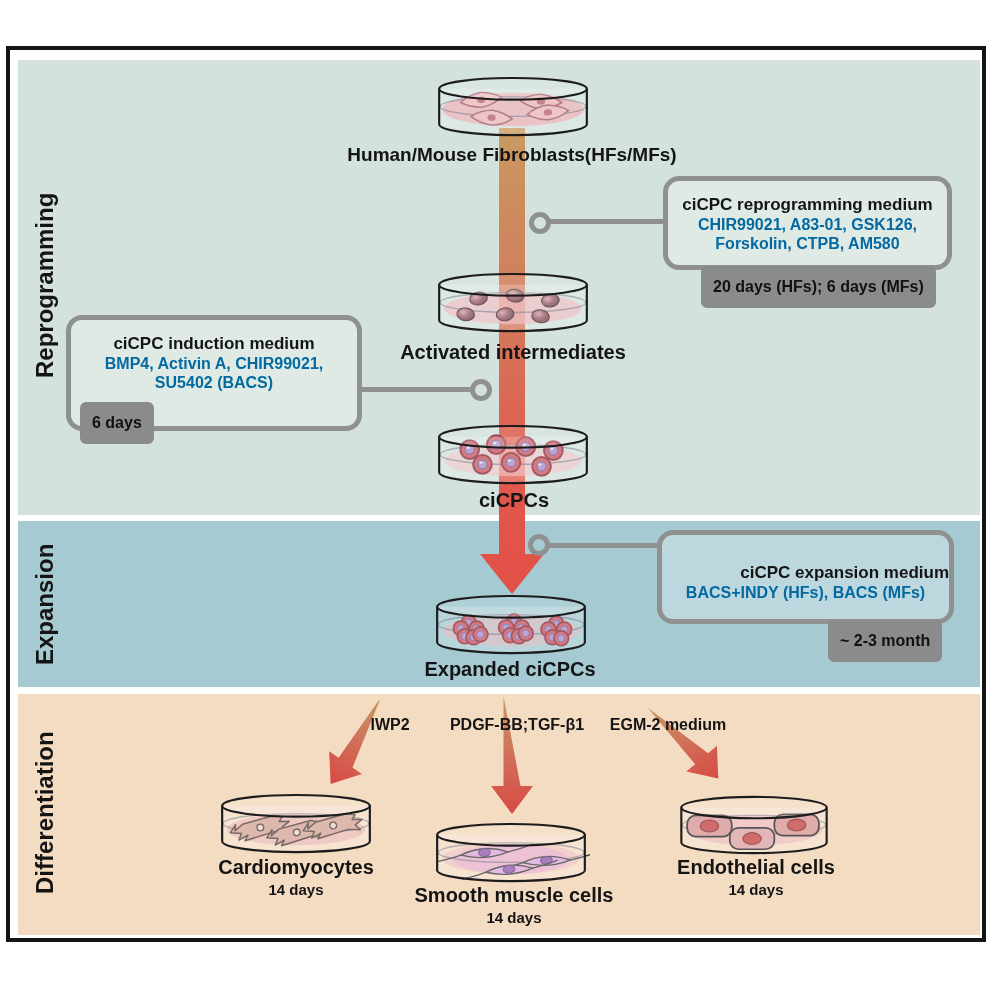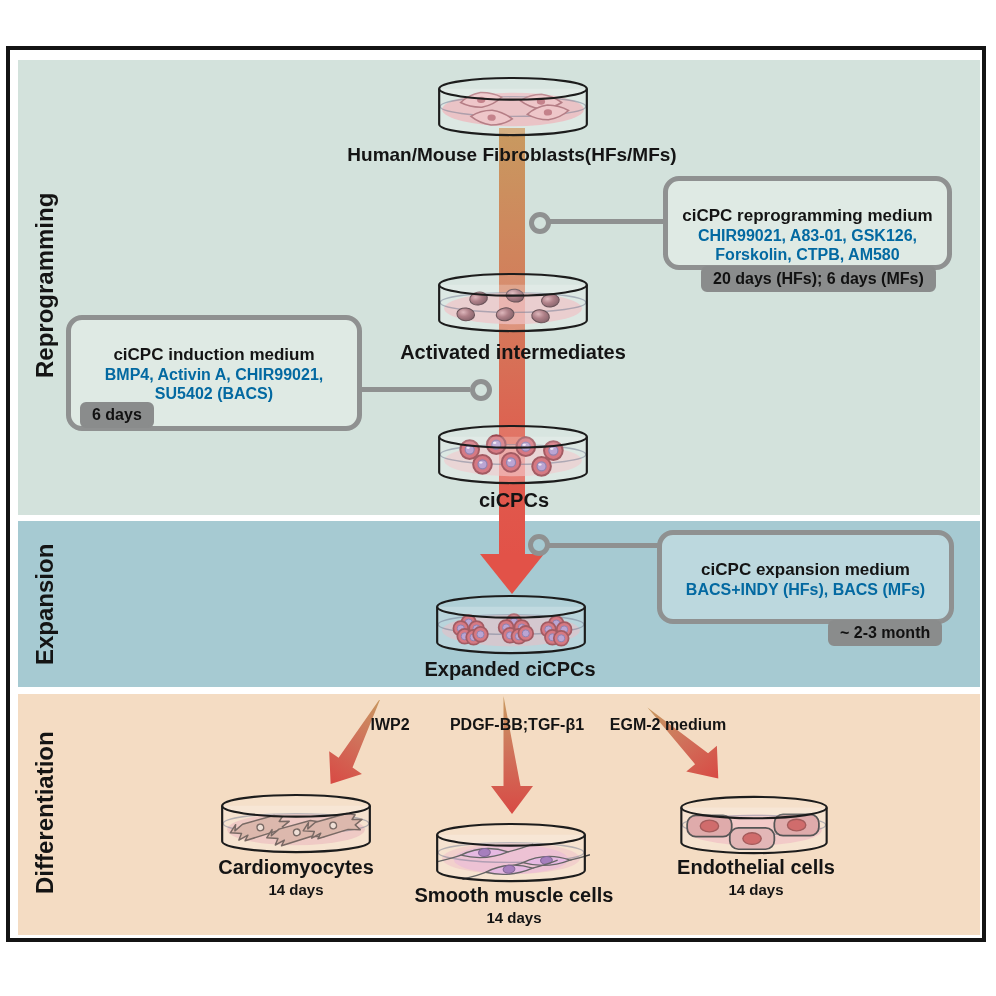--- a/index.html
+++ b/index.html
@@ -22,28 +22,28 @@
   .diff-arrow{z-index:1;}
   .dish{z-index:3;}
   .stage-label{position:absolute;transform:translateX(-50%);white-space:nowrap;
          font-weight:bold;color:#141414;z-index:4;}
   .lab20{font-size:20px;}
   .lab19{font-size:19px;}
   .days{font-size:15px;}
   .factor{position:absolute;transform:translateX(-50%);white-space:nowrap;
          font-weight:bold;font-size:16px;color:#141414;z-index:4;margin-left:7px;}
   .callout{position:absolute;border:5px solid #8f9191;border-radius:16px;
-         box-sizing:border-box;text-align:center;padding-top:24px;z-index:5;}
+         box-sizing:border-box;text-align:center;padding-top:13px;z-index:5;}
   .co-reprogramming{left:663px;top:176px;width:289px;height:94px;background:#dfeae4;}
   .co-induction{left:66px;top:315px;width:296px;height:116px;background:#dfeae4;}
   .co-expansion{left:657px;top:530px;width:297px;height:94px;background:#bcd8de;}
   .callout .title{font-weight:bold;font-size:17px;color:#141414;line-height:1.25;}
   .callout .chem{font-weight:bold;font-size:16px;color:#0369a1;line-height:1.2;}
   .badge{position:absolute;background:#8a8c8c;color:#111111;font-weight:bold;font-size:16px;
-         padding:2px 10px;border-radius:6px;white-space:nowrap;z-index:6;border:2px solid #8a8c8c;}
+         padding:10px 10px;border-radius:6px;white-space:nowrap;z-index:6;border:2px solid #8a8c8c;}
   .bd-reprogramming{left:701px;top:266px;}
   .bd-induction{left:80px;top:402px;}
   .bd-expansion{left:828px;top:620px;}
   .connector{position:absolute;height:5px;background:#8f9191;z-index:2;}
   .node{position:absolute;width:12px;height:12px;border:5px solid #8f9191;border-radius:50%;
          background:transparent;z-index:2;}
 </style>
 </head>
 <body>
 
@@ -261,21 +261,21 @@
   <div class="callout co-induction">
     <div class="title">ciCPC induction medium</div>
     <div class="chem">BMP4, Activin A, CHIR99021,</div>
     <div class="chem">SU5402 (BACS)</div>
   </div>
   <div class="badge bd-induction">6 days</div>
   <div class="connector" style="left:360px;top:387px;width:110px;"></div>
   <div class="node" style="left:470px;top:379px;"></div>
 
   <div class="callout co-expansion">
-    <div class="title" style="margin-top:0;">ciCPC expansion medium</div>
+    <div class="title" style="margin-top:14px;text-align:right;">ciCPC expansion medium</div>
     <div class="chem">BACS+INDY (HFs), BACS (MFs)</div>
   </div>
   <div class="badge bd-expansion">~ 2-3 month</div>
   <div class="connector" style="left:548px;top:543px;width:111px;"></div>
   <div class="node" style="left:528px;top:534px;"></div>
 
   <svg class="abs diff-arrow" style="left:306px;top:700px;" width="120" height="110" viewBox="0 0 120 110">
     <defs>
         <linearGradient id="gL" x1="0" y1="0" x2="0" y2="1">
       <stop offset="0" stop-color="#c89a60"></stop>

